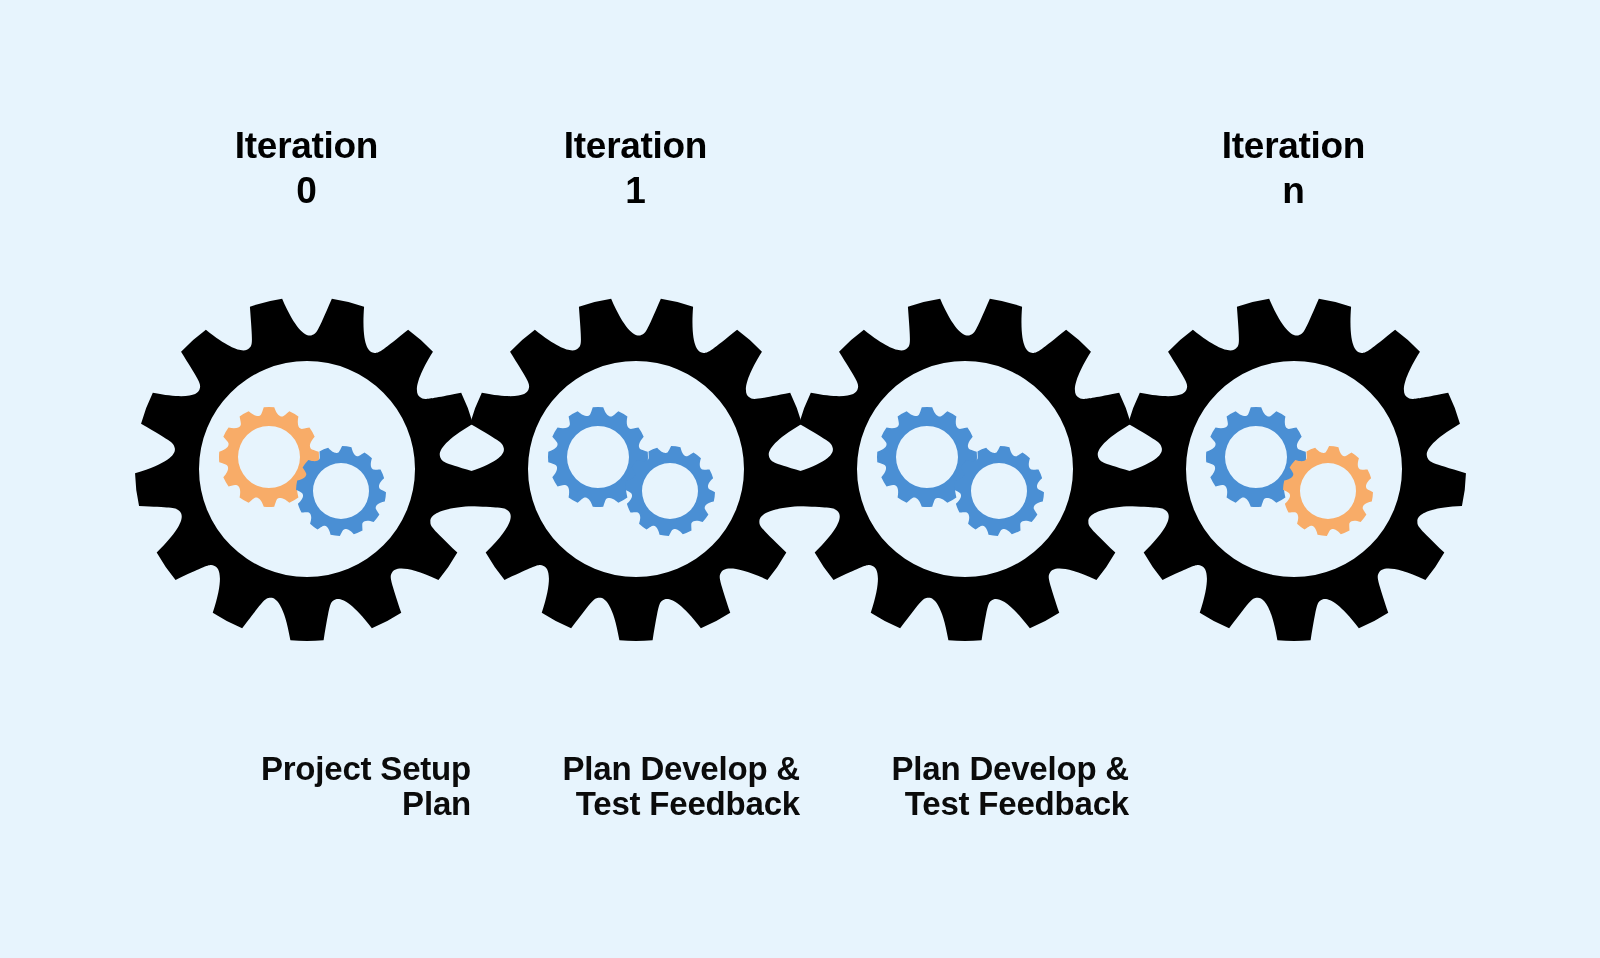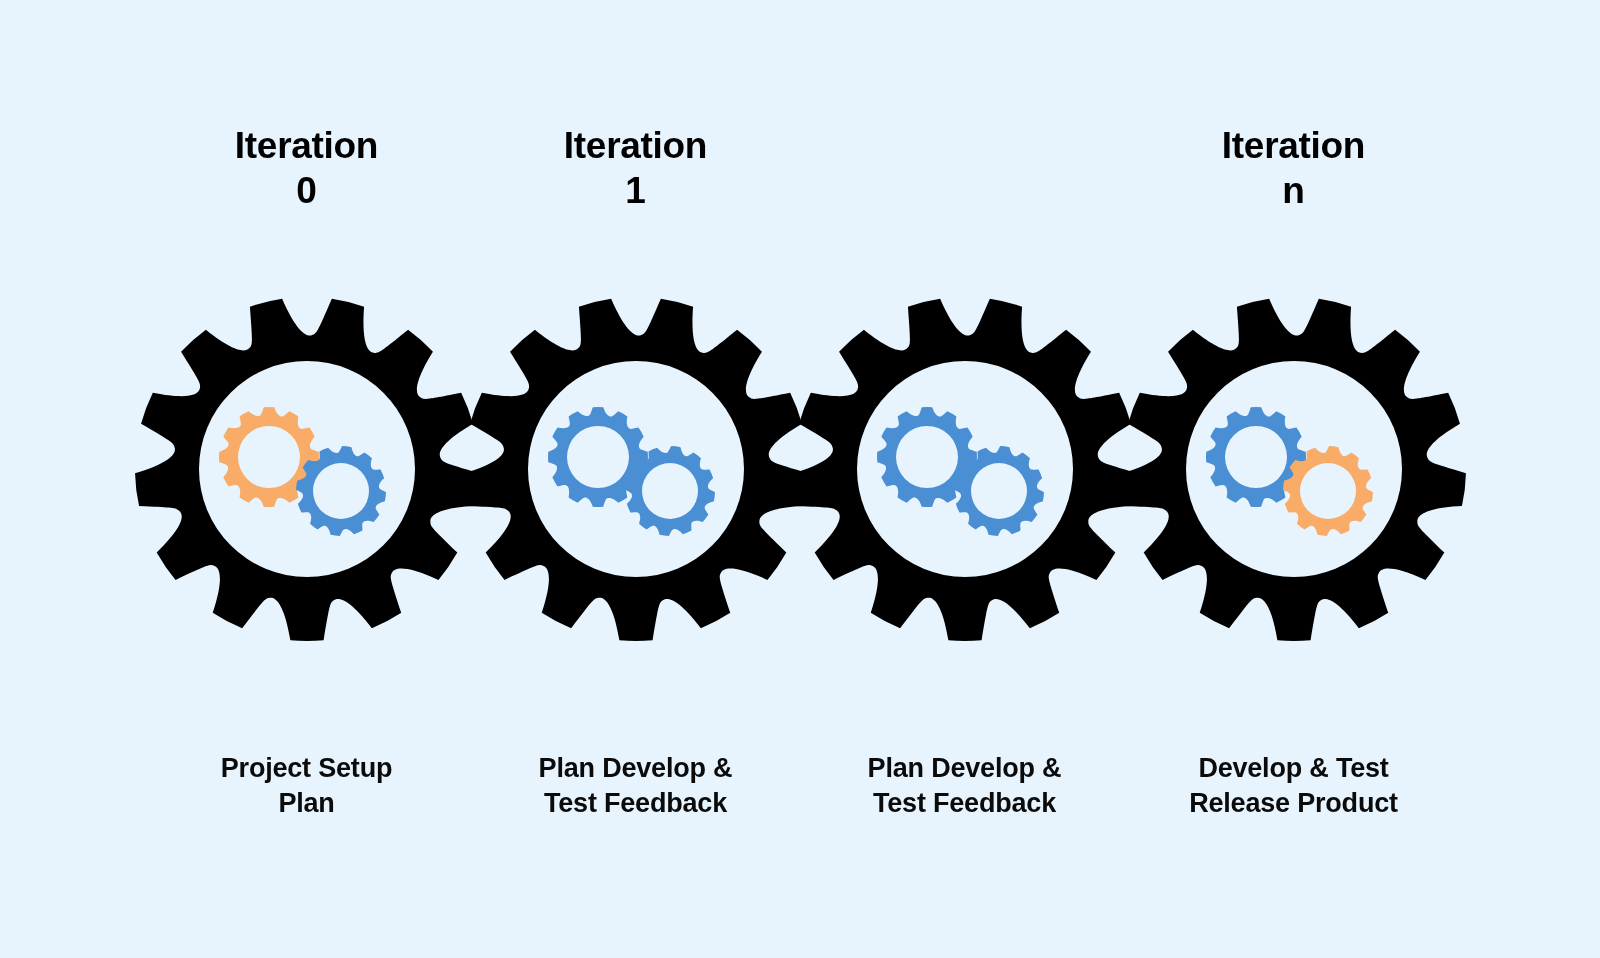--- a/index.html
+++ b/index.html
@@ -49,22 +49,22 @@
     font-weight: bold;
     color: #000000;
     letter-spacing: -0.3px;
     white-space: pre-line;
   }
   .caption {
     position: absolute;
     top: 751px;
     left: 0;
     width: 100%;
-    text-align: center;
-    font-size: 27px;
+    text-align: right;
+    font-size: 33px;
     line-height: 35px;
     font-weight: bold;
     color: #0b0b0b;
     letter-spacing: -0.2px;
     white-space: pre-line;
   }
   .gear-slot {
     position: absolute;
     top: 283px;
     left: 50%;
@@ -124,17 +124,15 @@
       <div class="column">
         <div class="heading">Iteration
 n</div>
         <div class="gear-slot">
           <svg viewBox="0 0 372 372">
             <path d="M 128.91 23.75 A 172.00 172.00 0 0 1 161.15 15.80 C 176.15 50.36 186.00 54.00 190.93 52.18 C 195.85 50.36 195.85 50.36 210.85 15.80 A 172.00 172.00 0 0 1 243.09 23.75 C 240.31 61.32 247.34 69.12 252.55 69.80 C 257.76 70.47 257.76 70.47 287.10 46.85 A 172.00 172.00 0 0 1 311.95 68.87 C 292.04 100.84 294.63 111.02 298.93 114.03 C 303.23 117.05 303.23 117.05 340.19 109.77 A 172.00 172.00 0 0 1 351.96 140.81 C 319.47 159.87 317.04 170.09 319.44 174.76 C 321.84 179.43 321.84 179.43 357.95 190.16 A 172.00 172.00 0 0 1 353.95 223.11 C 316.32 224.89 309.42 232.81 309.38 238.06 C 309.33 243.31 309.33 243.31 336.32 269.59 A 172.00 172.00 0 0 1 317.46 296.91 C 283.32 281.00 273.53 284.80 271.05 289.43 C 268.57 294.06 268.57 294.06 280.26 329.87 A 172.00 172.00 0 0 1 250.86 345.30 C 228.03 315.34 217.59 314.16 213.24 317.11 C 208.90 320.06 208.90 320.06 202.60 357.20 A 172.00 172.00 0 0 1 169.40 357.20 C 163.10 320.06 154.41 314.16 149.19 314.75 C 143.97 315.34 143.97 315.34 121.14 345.30 A 172.00 172.00 0 0 1 91.74 329.87 C 103.43 294.06 98.47 284.80 93.57 282.90 C 88.68 281.00 88.68 281.00 54.54 296.91 A 172.00 172.00 0 0 1 35.68 269.59 C 62.67 243.31 62.58 232.81 59.13 228.85 C 55.68 224.89 55.68 224.89 18.05 223.11 A 172.00 172.00 0 0 1 14.05 190.16 C 50.16 179.43 54.96 170.09 53.75 164.98 C 52.53 159.87 52.53 159.87 20.04 140.81 A 172.00 172.00 0 0 1 31.81 109.77 C 68.77 117.05 77.37 111.02 78.67 105.93 C 79.96 100.84 79.96 100.84 60.05 68.87 A 172.00 172.00 0 0 1 84.90 46.85 C 114.24 70.47 124.66 69.12 128.17 65.22 C 131.69 61.32 131.69 61.32 128.91 23.75 Z M 78 186 a 108 108 0 1 0 216 0 a 108 108 0 1 0 -216 0 Z" fill-rule="evenodd" fill="#000000"></path>
             <path d="M 142.77 124.27 A 50.00 50.00 0 0 1 153.23 124.27 C 155.80 131.92 158.87 133.43 160.58 133.54 C 162.29 133.65 162.29 133.65 168.34 128.32 A 50.00 50.00 0 0 1 177.39 133.55 C 175.80 141.45 177.70 144.30 179.12 145.25 C 180.55 146.20 180.55 146.20 188.45 144.61 A 50.00 50.00 0 0 1 193.68 153.66 C 188.35 159.71 188.57 163.13 189.33 164.66 C 190.08 166.20 190.08 166.20 197.73 168.77 A 50.00 50.00 0 0 1 197.73 179.23 C 190.08 181.80 188.57 184.87 188.46 186.58 C 188.35 188.29 188.35 188.29 193.68 194.34 A 50.00 50.00 0 0 1 188.45 203.39 C 180.55 201.80 177.70 203.70 176.75 205.12 C 175.80 206.55 175.80 206.55 177.39 214.45 A 50.00 50.00 0 0 1 168.34 219.68 C 162.29 214.35 158.87 214.57 157.34 215.33 C 155.80 216.08 155.80 216.08 153.23 223.73 A 50.00 50.00 0 0 1 142.77 223.73 C 140.20 216.08 137.13 214.57 135.42 214.46 C 133.71 214.35 133.71 214.35 127.66 219.68 A 50.00 50.00 0 0 1 118.61 214.45 C 120.20 206.55 118.30 203.70 116.88 202.75 C 115.45 201.80 115.45 201.80 107.55 203.39 A 50.00 50.00 0 0 1 102.32 194.34 C 107.65 188.29 107.43 184.87 106.67 183.34 C 105.92 181.80 105.92 181.80 98.27 179.23 A 50.00 50.00 0 0 1 98.27 168.77 C 105.92 166.20 107.43 163.13 107.54 161.42 C 107.65 159.71 107.65 159.71 102.32 153.66 A 50.00 50.00 0 0 1 107.55 144.61 C 115.45 146.20 118.30 144.30 119.25 142.88 C 120.20 141.45 120.20 141.45 118.61 133.55 A 50.00 50.00 0 0 1 127.66 128.32 C 133.71 133.65 137.13 133.43 138.66 132.67 C 140.20 131.92 140.20 131.92 142.77 124.27 Z M 117 174 a 31 31 0 1 0 62 0 a 31 31 0 1 0 -62 0 Z" fill-rule="evenodd" fill="#4a8fd4"></path>
             <path d="M 221.14 163.01 A 45.00 45.00 0 0 1 230.47 164.23 C 231.93 171.18 234.51 172.88 236.02 173.19 C 237.54 173.50 237.54 173.50 243.48 169.61 A 45.00 45.00 0 0 1 250.95 175.33 C 248.74 182.08 250.13 184.84 251.28 185.87 C 252.44 186.89 252.44 186.89 259.53 186.49 A 45.00 45.00 0 0 1 263.14 195.18 C 257.85 199.92 257.67 203.01 258.16 204.47 C 258.65 205.94 258.65 205.94 264.99 209.14 A 45.00 45.00 0 0 1 263.77 218.47 C 256.82 219.93 255.12 222.51 254.81 224.02 C 254.50 225.54 254.50 225.54 258.39 231.48 A 45.00 45.00 0 0 1 252.67 238.95 C 245.92 236.74 243.16 238.13 242.13 239.28 C 241.11 240.44 241.11 240.44 241.51 247.53 A 45.00 45.00 0 0 1 232.82 251.14 C 228.08 245.85 224.99 245.67 223.53 246.16 C 222.06 246.65 222.06 246.65 218.86 252.99 A 45.00 45.00 0 0 1 209.53 251.77 C 208.07 244.82 205.49 243.12 203.98 242.81 C 202.46 242.50 202.46 242.50 196.52 246.39 A 45.00 45.00 0 0 1 189.05 240.67 C 191.26 233.92 189.87 231.16 188.72 230.13 C 187.56 229.11 187.56 229.11 180.47 229.51 A 45.00 45.00 0 0 1 176.86 220.82 C 182.15 216.08 182.33 212.99 181.84 211.53 C 181.35 210.06 181.35 210.06 175.01 206.86 A 45.00 45.00 0 0 1 176.23 197.53 C 183.18 196.07 184.88 193.49 185.19 191.98 C 185.50 190.46 185.50 190.46 181.61 184.52 A 45.00 45.00 0 0 1 187.33 177.05 C 194.08 179.26 196.84 177.87 197.87 176.72 C 198.89 175.56 198.89 175.56 198.49 168.47 A 45.00 45.00 0 0 1 207.18 164.86 C 211.92 170.15 215.01 170.33 216.47 169.84 C 217.94 169.35 217.94 169.35 221.14 163.01 Z M 192 208 a 28 28 0 1 0 56 0 a 28 28 0 1 0 -56 0 Z" fill-rule="evenodd" fill="#f8ac68"></path>
           </svg>
         </div>
-        <div class="caption">Develop &amp; Test
-Release Product</div>
       </div>
     </div>
 </div>
 
 </body></html>

